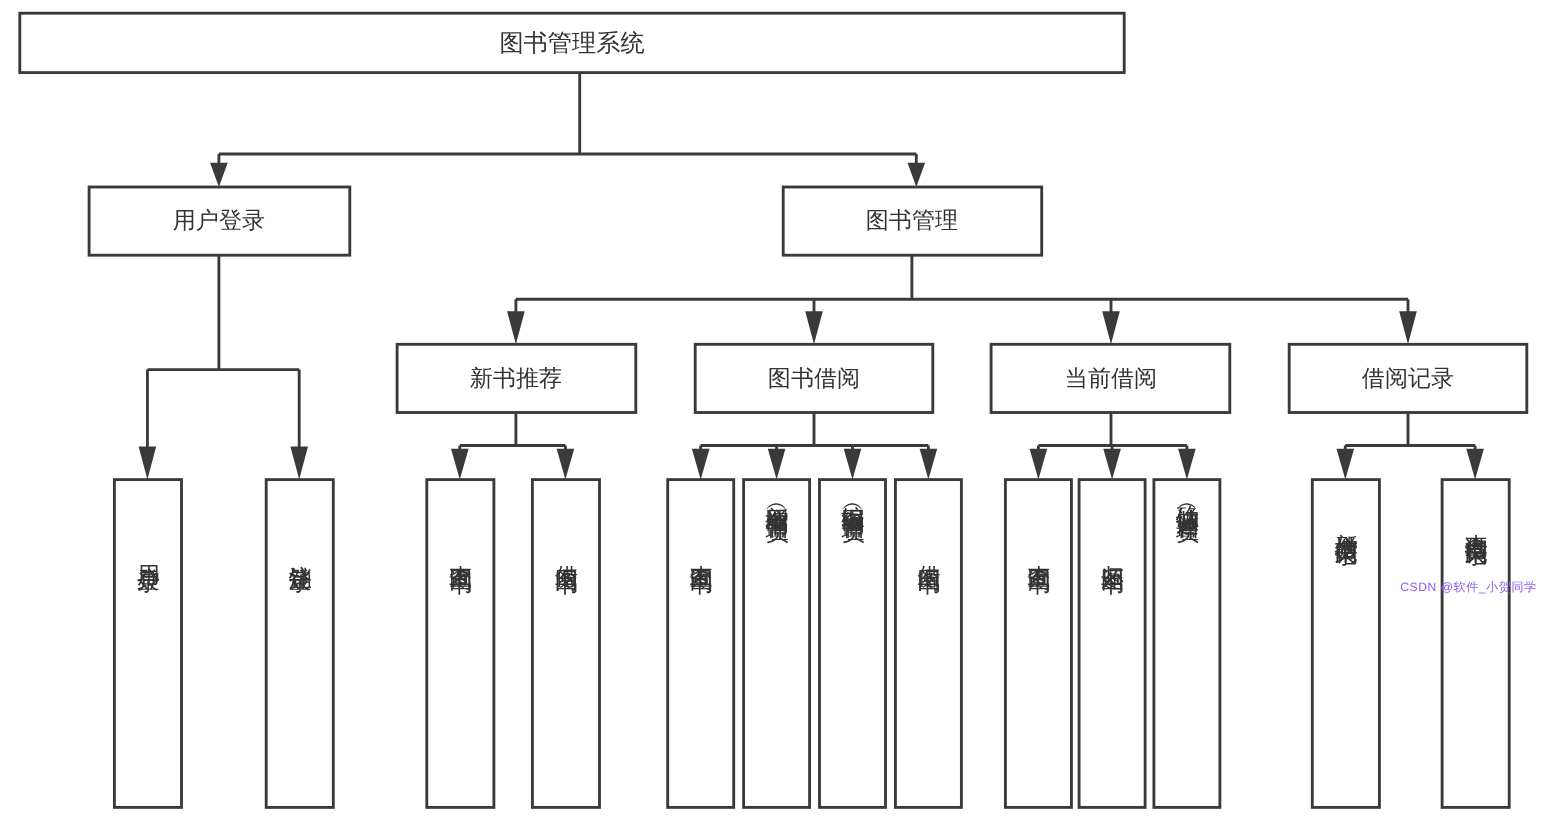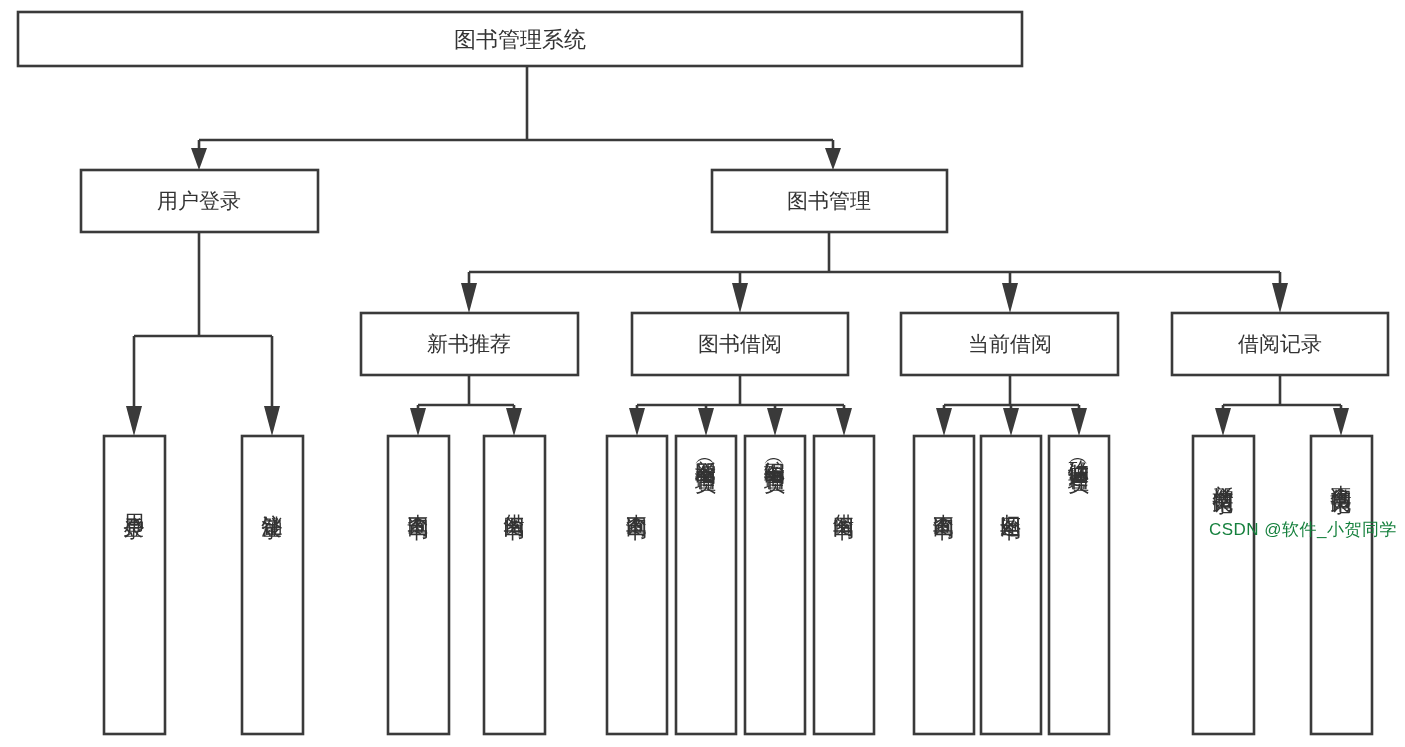--- a/index.html
+++ b/index.html
@@ -72,22 +72,22 @@
     line-height: 1.0;
     color: #333333;
     letter-spacing: 2px;
     white-space: nowrap;
   }
   .watermark {
     position: absolute;
     right: 8px;
     bottom: 3px;
     font-family: "Liberation Sans", "DejaVu Sans", sans-serif;
-    font-size: 17px;
-    color: #15803d;
+    font-size: 11px;
+    color: #8b5cf6;
     white-space: nowrap;
     letter-spacing: 0.5px;
   }
 </style>
 </head>
 <body>
 
 <div id="diagram-root">
 
   <svg class="canvas" viewBox="0 0 1405 747" xmlns="http://www.w3.org/2000/svg">

